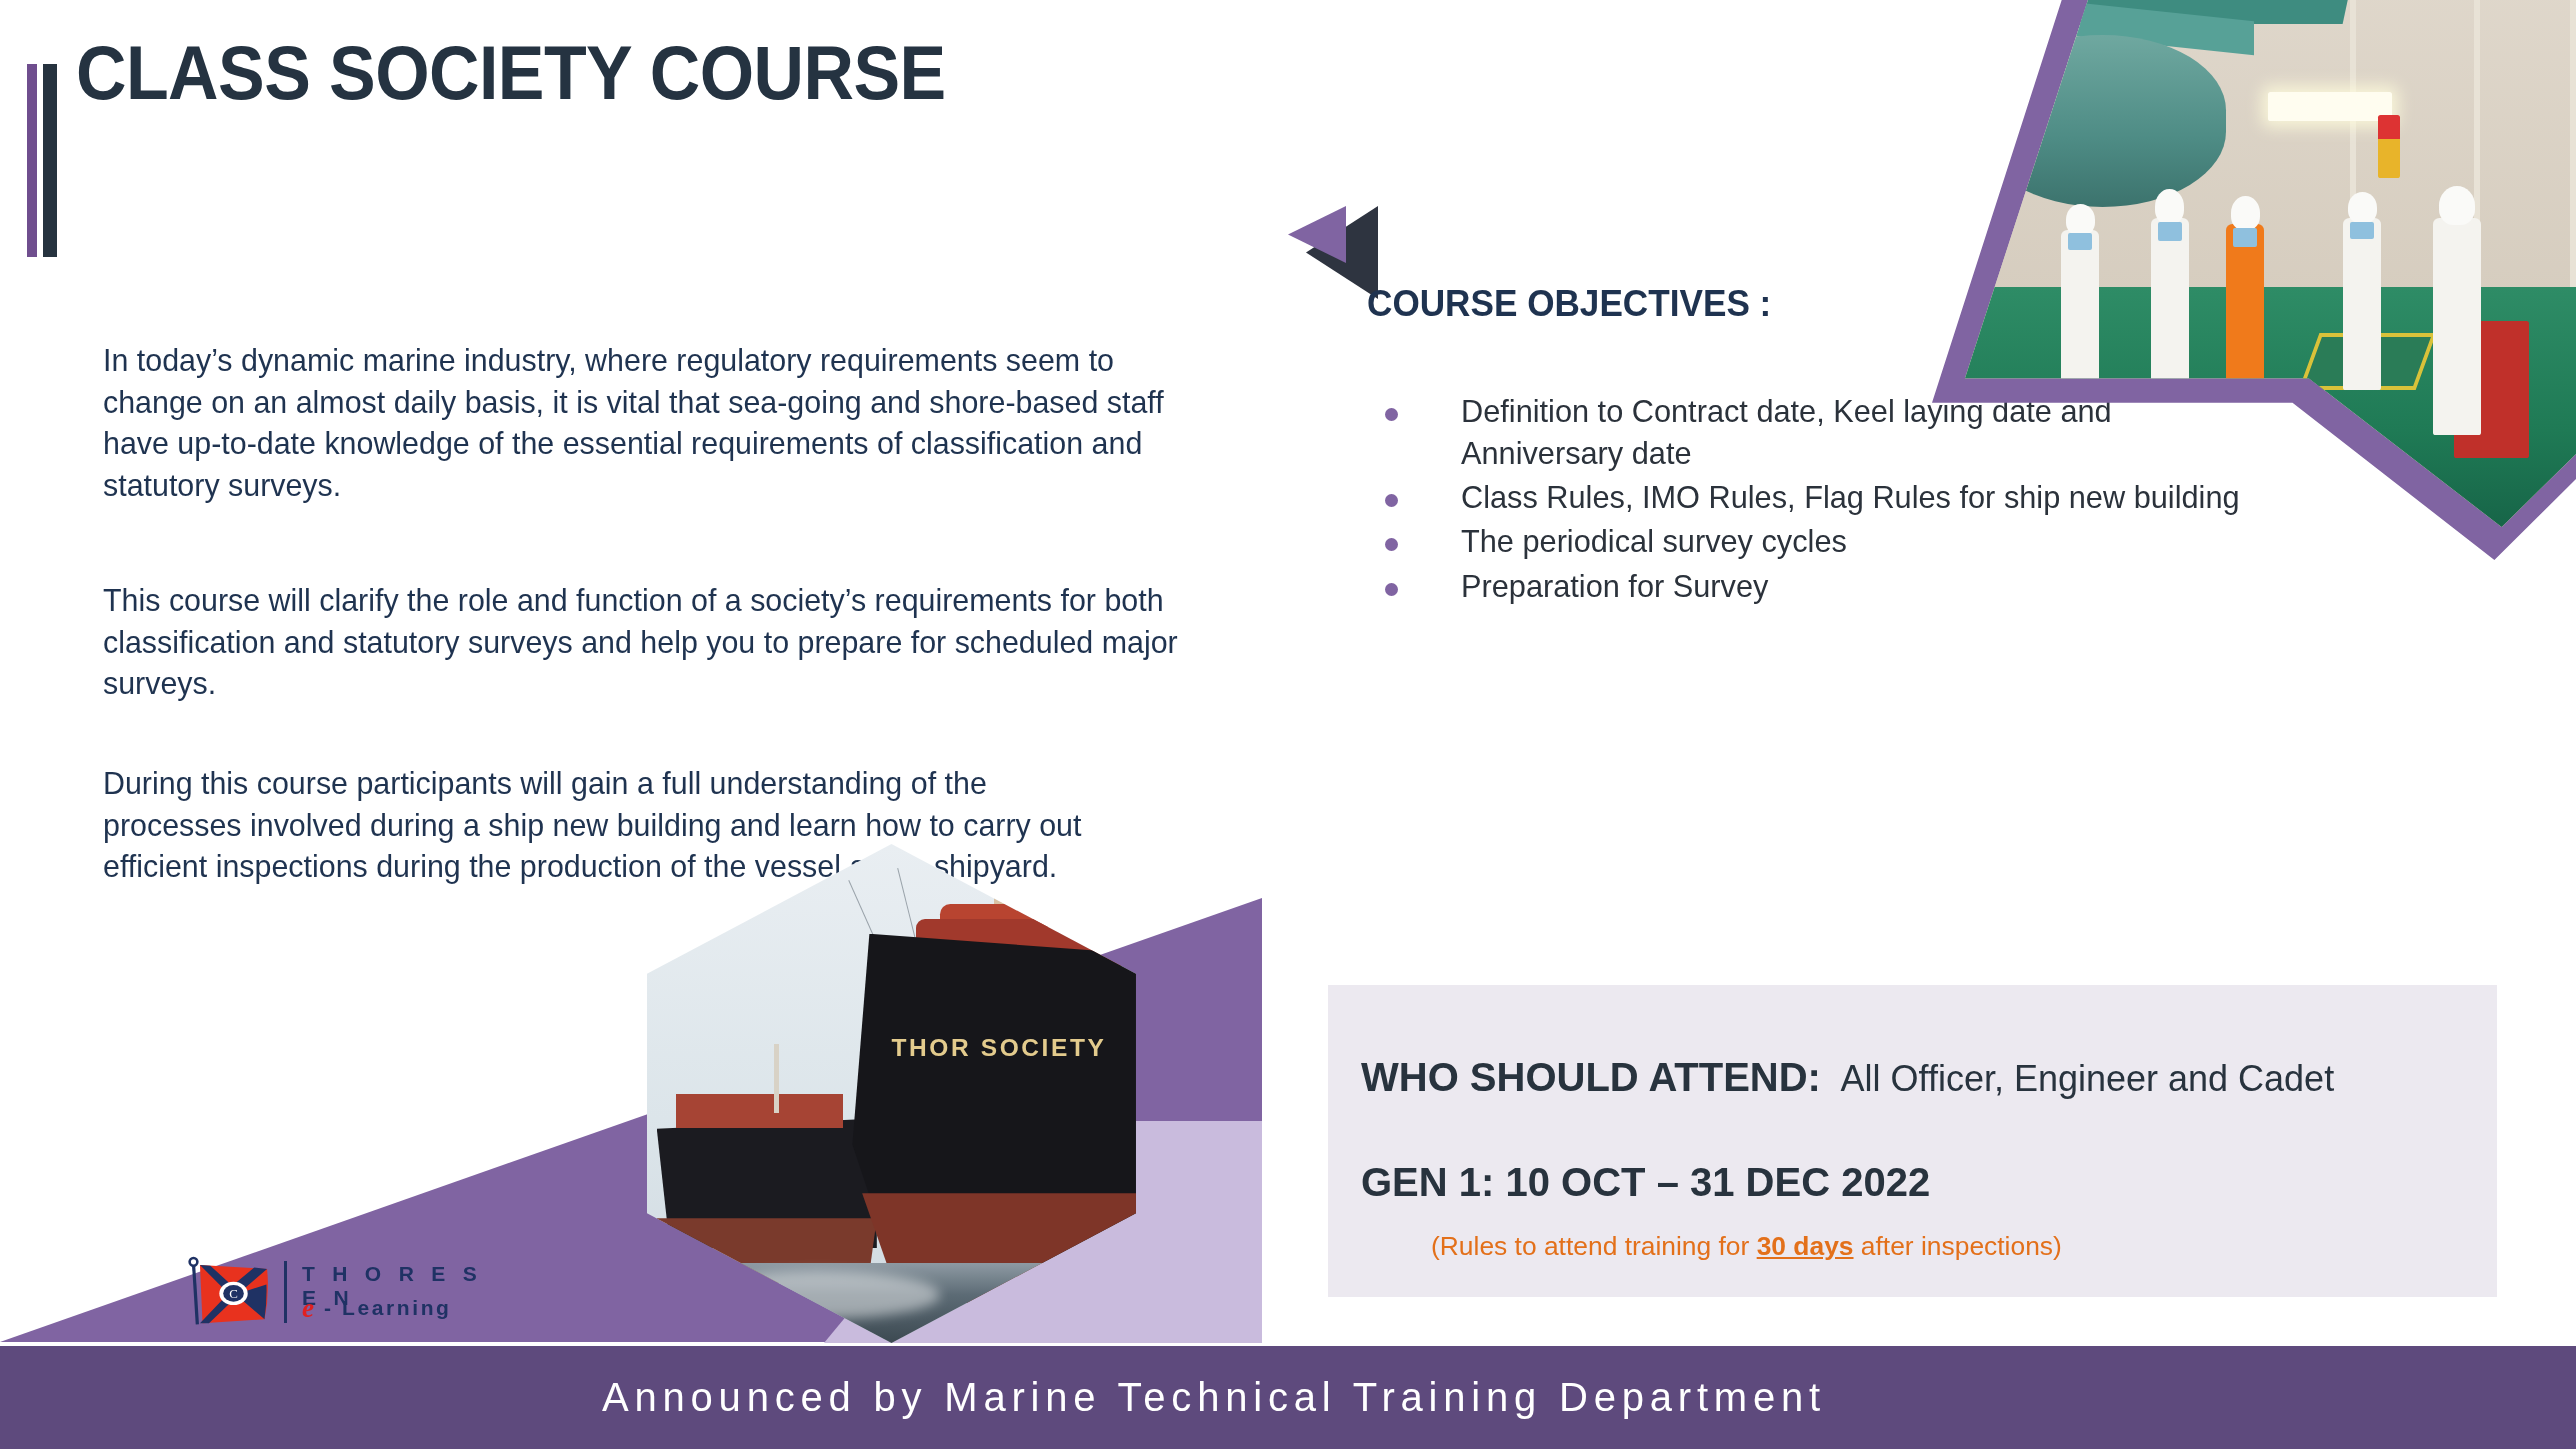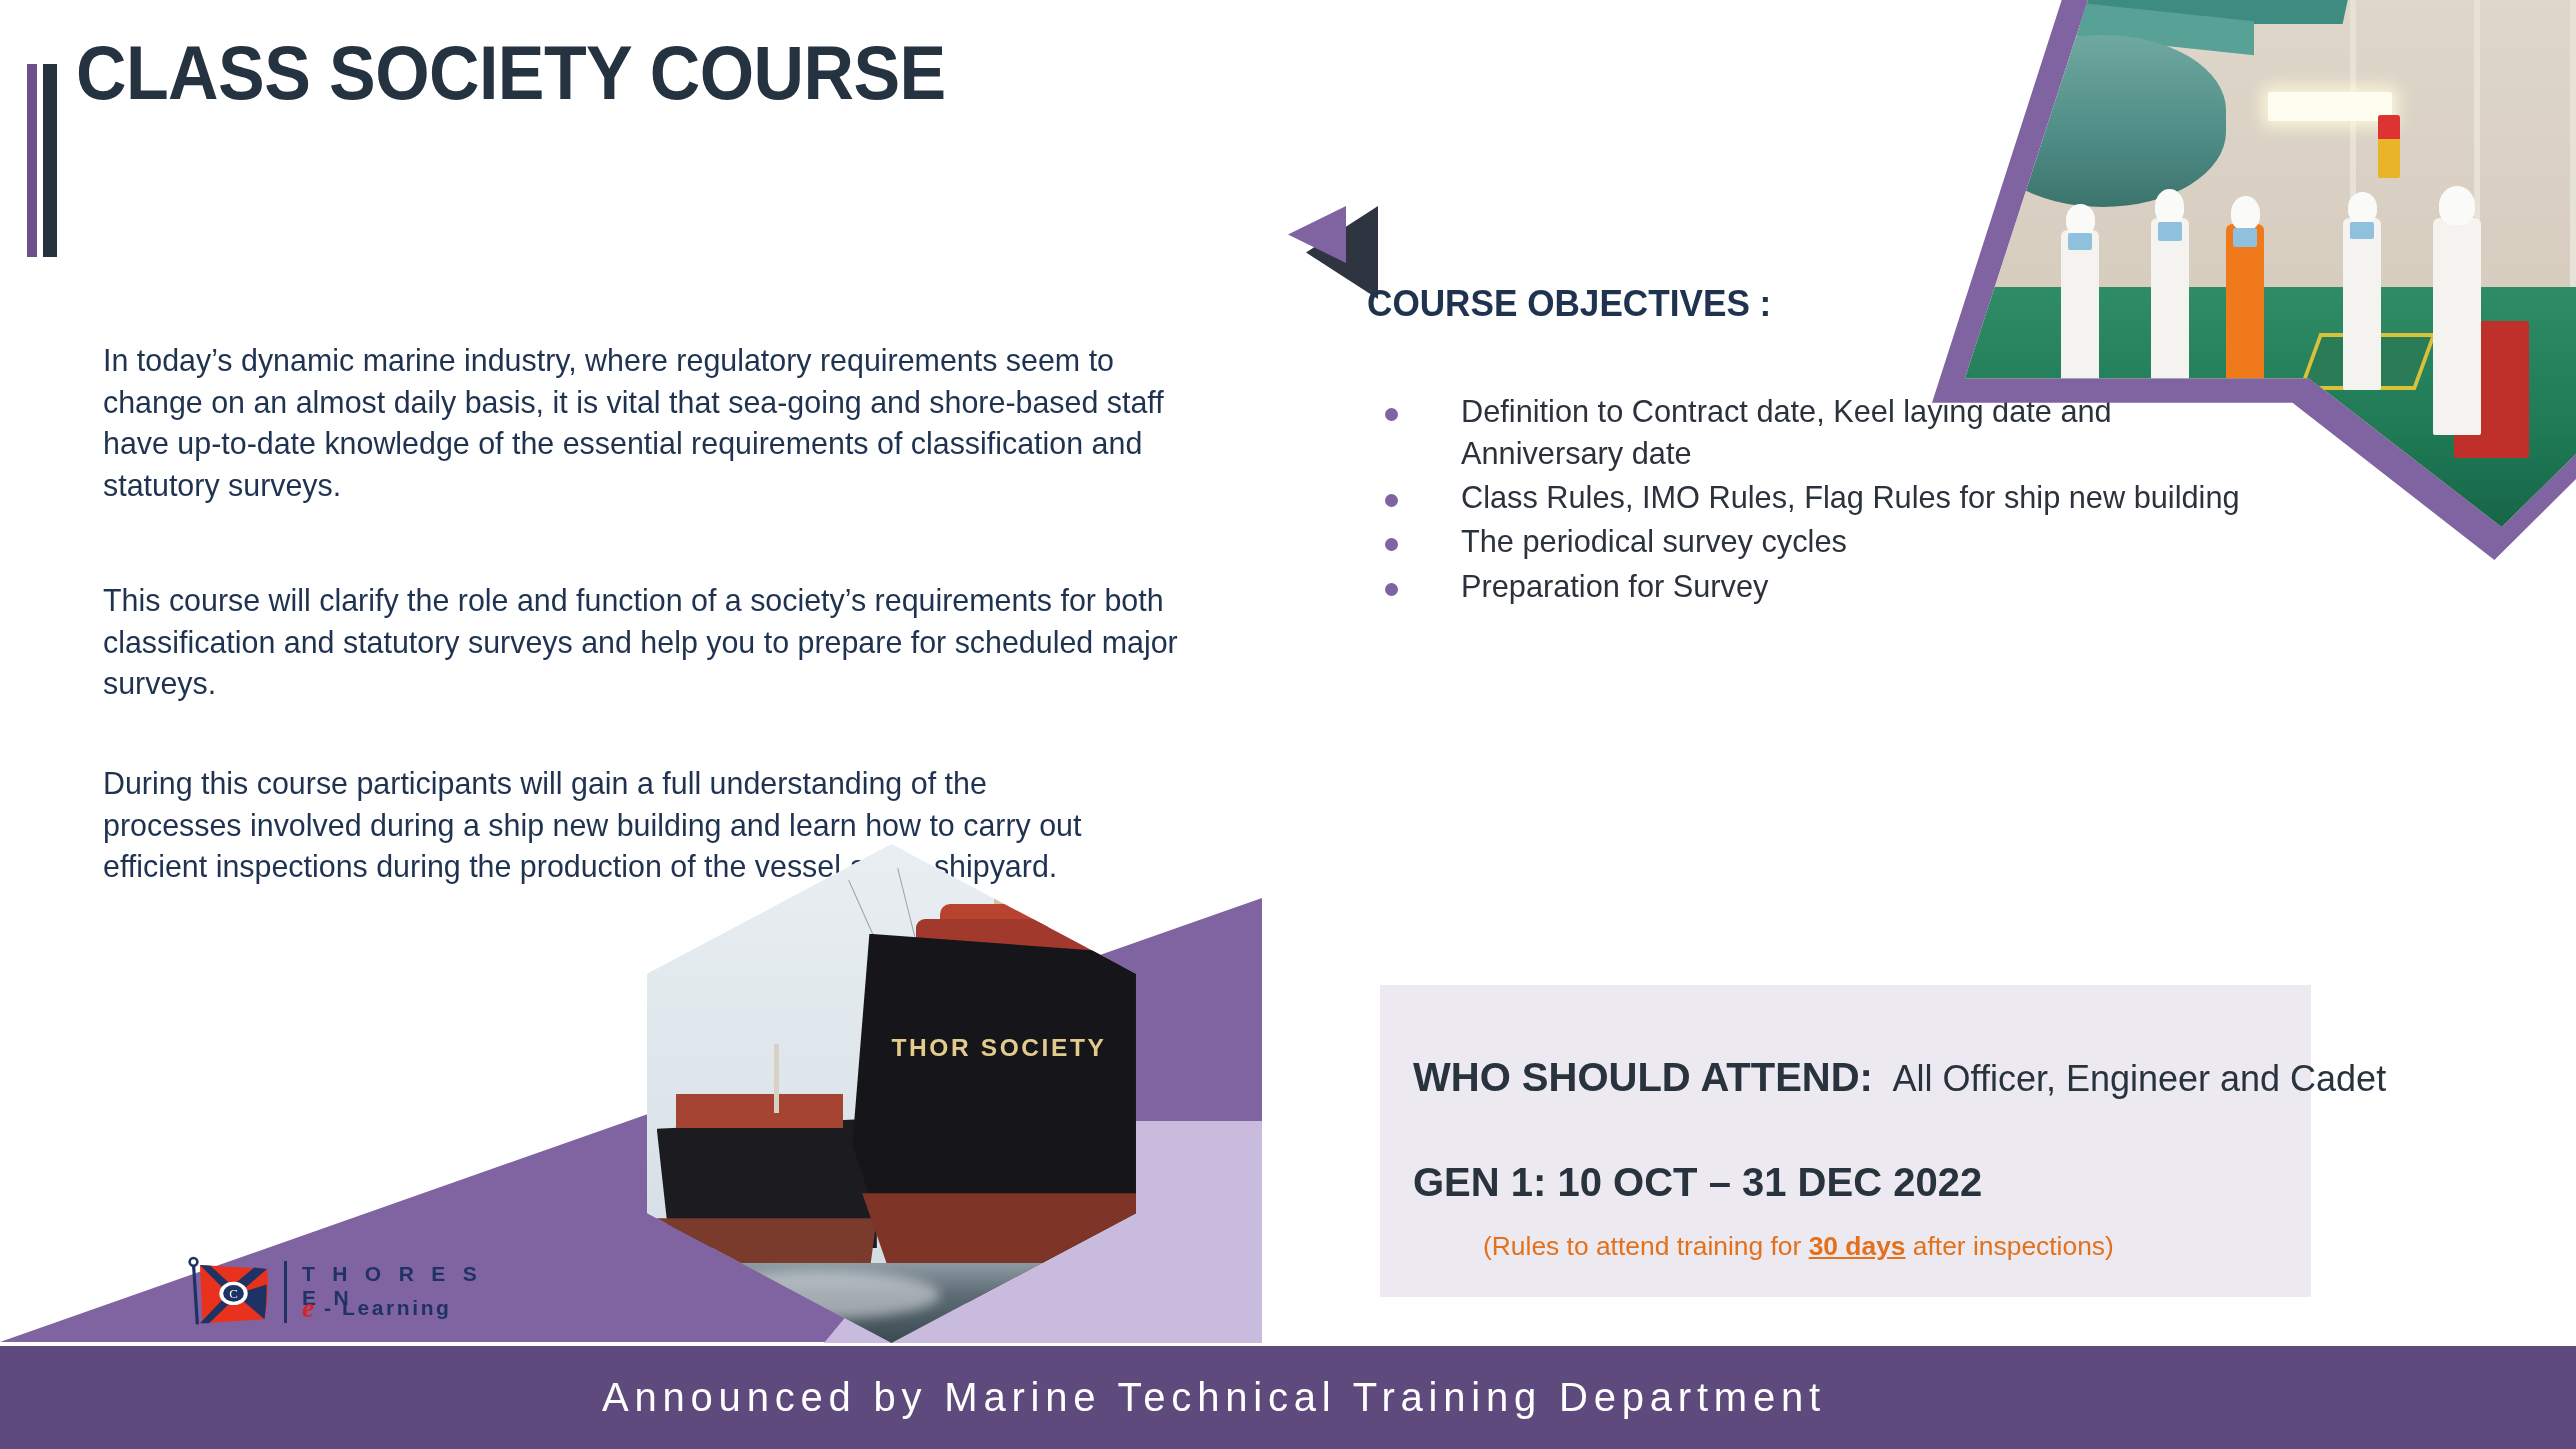--- a/index.html
+++ b/index.html
@@ -196,21 +196,21 @@
   .worker    { position:absolute; bottom:22%; width:5.5%; height:30%;
                background:#F4F3EF; border-radius:6.4px 6.4px 2.6px 2.6px; }
   .worker.vest { background:#F07A1B; }
   .helmet    { position:absolute; top:-15%; left:12%; width:76%; height:18%;
                background:#FAFAF8; border-radius:50% 50% 40% 40%; }
   .mask      { position:absolute; top:2%; left:18%; width:64%; height:10%;
                background:#8FC0DE; border-radius:1.9px; }
 
   
   #attend-box {
-    position:absolute; left:1380px; top:985px; width:931px; height:312px;
+    position:absolute; left:1328px; top:985px; width:1169px; height:312px;
     background:#ECE9F0;
   }
   #attend-line {
     position:absolute; left:33px; top:70px; white-space:nowrap;
     font-family:"Liberation Sans Narrow","Liberation Sans", sans-serif;
   }
   #attend-label { font-size:40px; font-weight:bold; color:#28333E; letter-spacing:0px; }
   #attend-value { font-size:36px; color:#28333E; margin-left:16.7px; }
   #gen-line {
     position:absolute; left:33px; top:175px;

